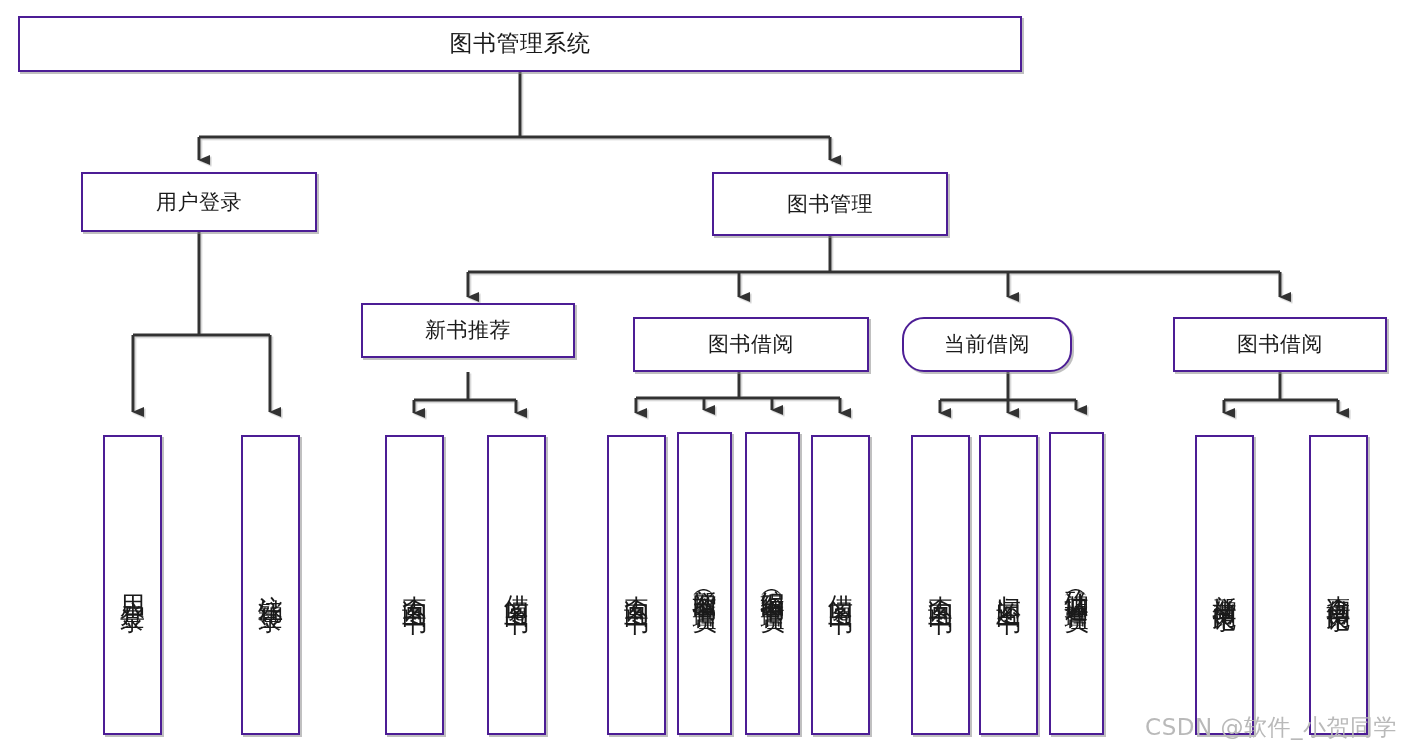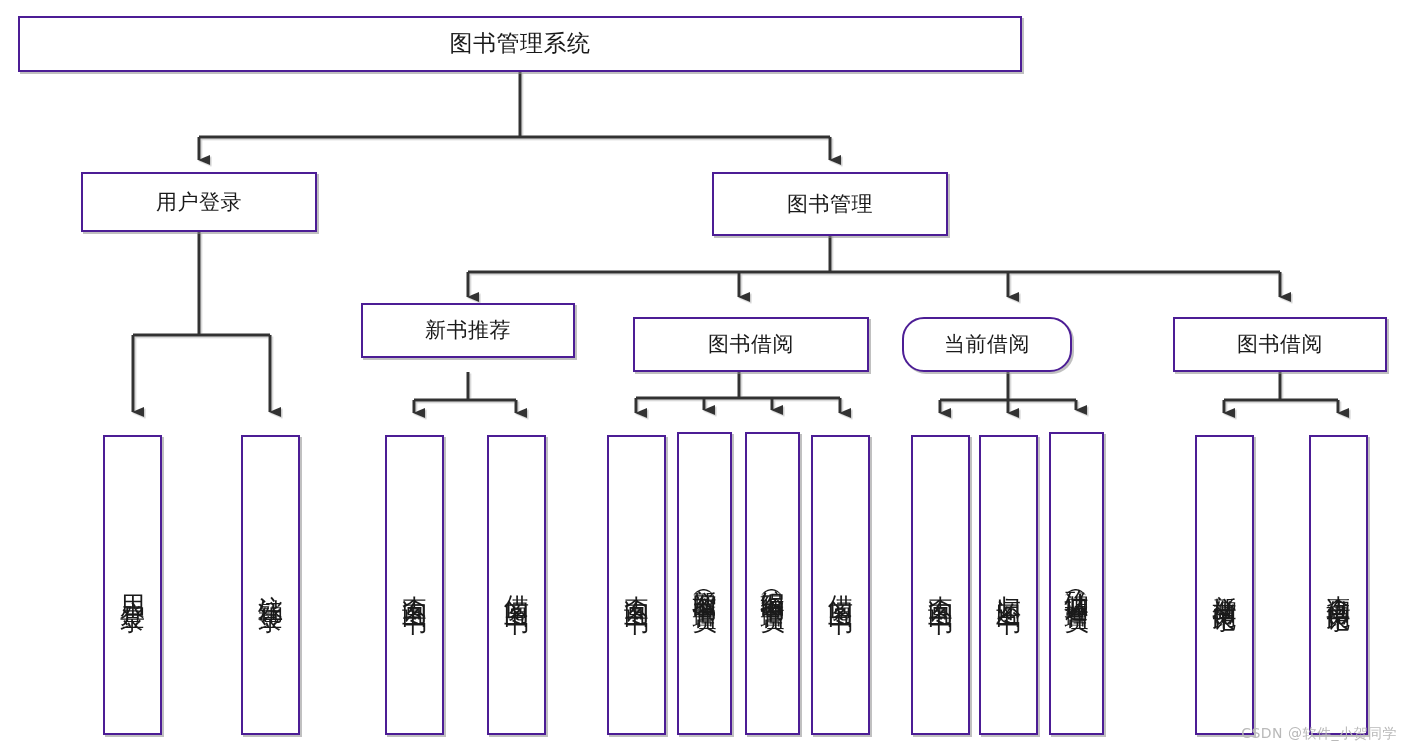--- a/index.html
+++ b/index.html
@@ -63,21 +63,21 @@
     line-height: 1;
   }
   .node.leaf.tall .label {
     font-size: 24px;
     letter-spacing: 3px;
   }
   .watermark {
     position: absolute;
     right: 8px;
     bottom: 4px;
-    font-size: 14px;
+    font-size: 23px;
     color: #b9b9b9;
     letter-spacing: 0.5px;
     z-index: 6;
     white-space: nowrap;
     font-family: "DejaVu Sans", "Liberation Sans", sans-serif;
   }
 </style>
 </head>
 <body>
 

